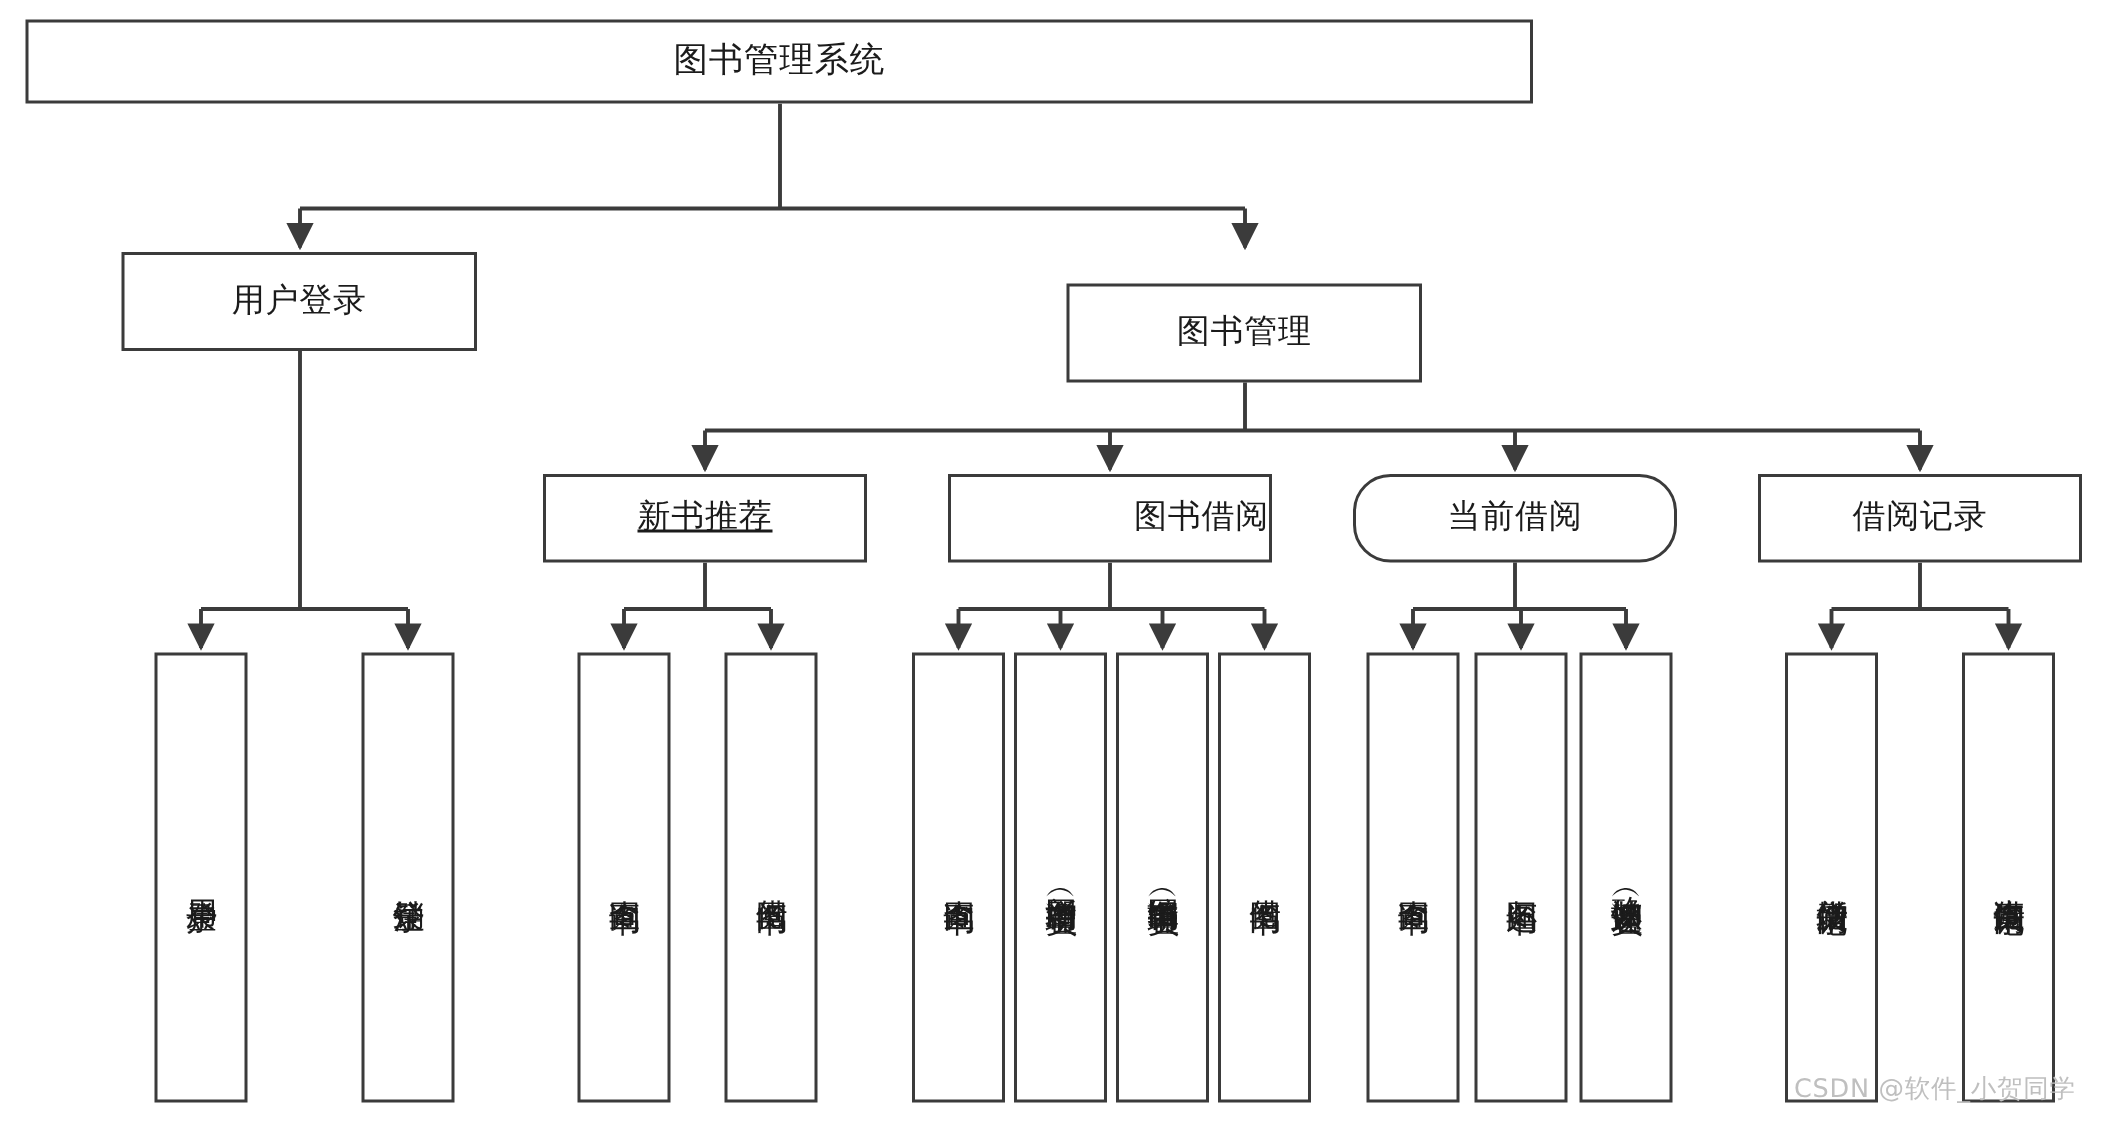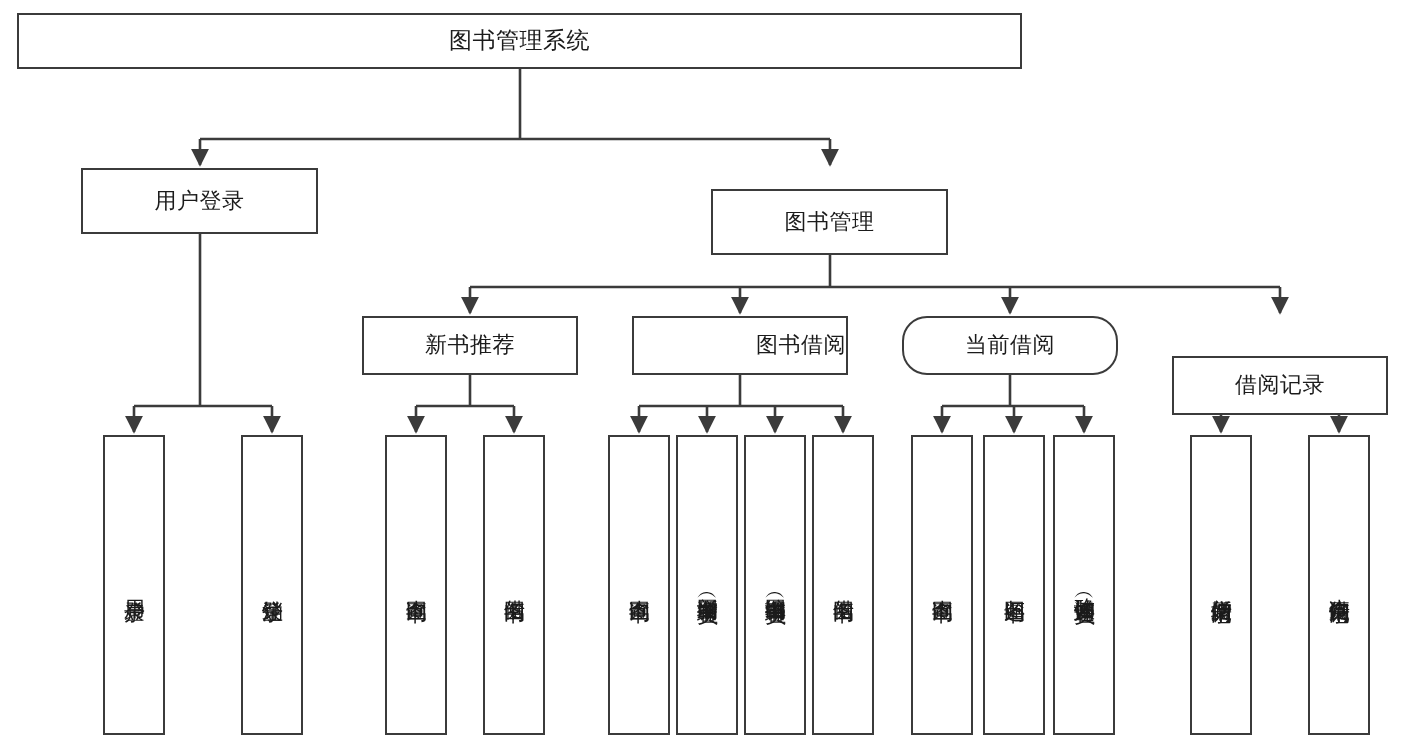--- a/index.html
+++ b/index.html
@@ -118,30 +118,30 @@
   <div id="node-layer">
       <div class="node horizontal root" style="left: 17px; top: 13px; width: 1005px; height: 56px;">
         <span class="hlabel">图书管理系统</span>
       </div>
       <div class="node horizontal" style="left: 81px; top: 168px; width: 237px; height: 66px;">
         <span class="hlabel">用户登录</span>
       </div>
       <div class="node horizontal" style="left: 711px; top: 168px; width: 237px; height: 66px; margin-top: 21px;">
         <span class="hlabel">图书管理</span>
       </div>
-      <div class="node horizontal" style="left: 362px; top: 316px; width: 216px; height: 59px;">
+      <div class="node horizontal" style="left: 362px; top: 316px; width: 216px; height: 59px; text-decoration: underline;">
         <span class="hlabel">新书推荐</span>
       </div>
       <div class="node horizontal" style="left: 632px; top: 316px; width: 216px; height: 59px; justify-content: flex-end;">
         <span class="hlabel">图书借阅</span>
       </div>
       <div class="node horizontal" style="left: 902px; top: 316px; width: 216px; height: 59px; border-radius: 25px;">
         <span class="hlabel">当前借阅</span>
       </div>
-      <div class="node horizontal" style="left: 1172px; top: 316px; width: 216px; height: 59px; margin-top: 40px;">
+      <div class="node horizontal" style="left: 1172px; top: 316px; width: 216px; height: 59px;">
         <span class="hlabel">借阅记录</span>
       </div>
       <div class="node vertical" style="left: 103px; top: 435px; width: 62px; height: 300px;">
         <span class="vlabel">用户登录</span>
       </div>
       <div class="node vertical" style="left: 241px; top: 435px; width: 62px; height: 300px;">
         <span class="vlabel">注销登录</span>
       </div>
       <div class="node vertical" style="left: 385px; top: 435px; width: 62px; height: 300px;">
         <span class="vlabel">查询图书</span>
@@ -171,14 +171,15 @@
         <span class="vlabel">确认归还（管理员）</span>
       </div>
       <div class="node vertical" style="left: 1190px; top: 435px; width: 62px; height: 300px;">
         <span class="vlabel">新增借阅记录</span>
       </div>
       <div class="node vertical" style="left: 1308px; top: 435px; width: 62px; height: 300px;">
         <span class="vlabel">查询借阅记录</span>
       </div>
     </div>
 
+  <div class="watermark" style="left: 1196px; top: 714px;">CSDN @软件_小贺同学</div>
 
 </div>
 
 </body></html>

